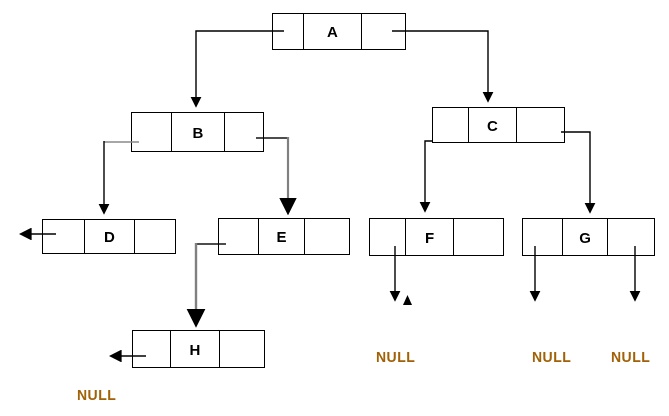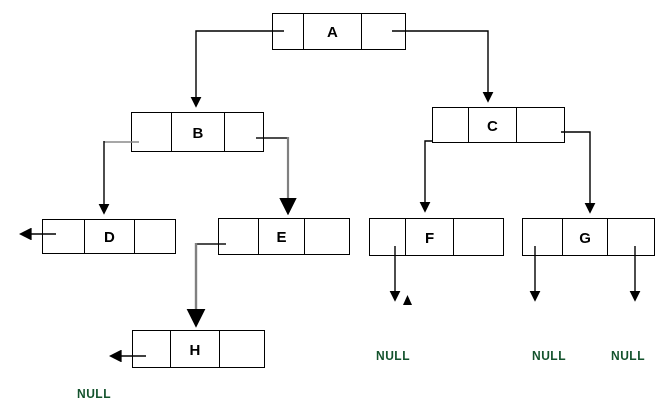--- a/index.html
+++ b/index.html
@@ -24,22 +24,22 @@
   .cell + .cell{border-left:1.4px solid #000000;}
   .node-label{
     font-weight:700;
     font-size:15px;
     color:#000000;
     line-height:1;
   }
   .null-label{
     position:absolute;
     font-weight:700;
-    font-size:12px;
-    color:#14532d;
+    font-size:14px;
+    color:#a16207;
     letter-spacing:0.5px;
     line-height:1;
   }
   svg.wires{
     position:absolute;left:0;top:0;
     pointer-events:none;
   }
 </style>
 </head>
 <body>

